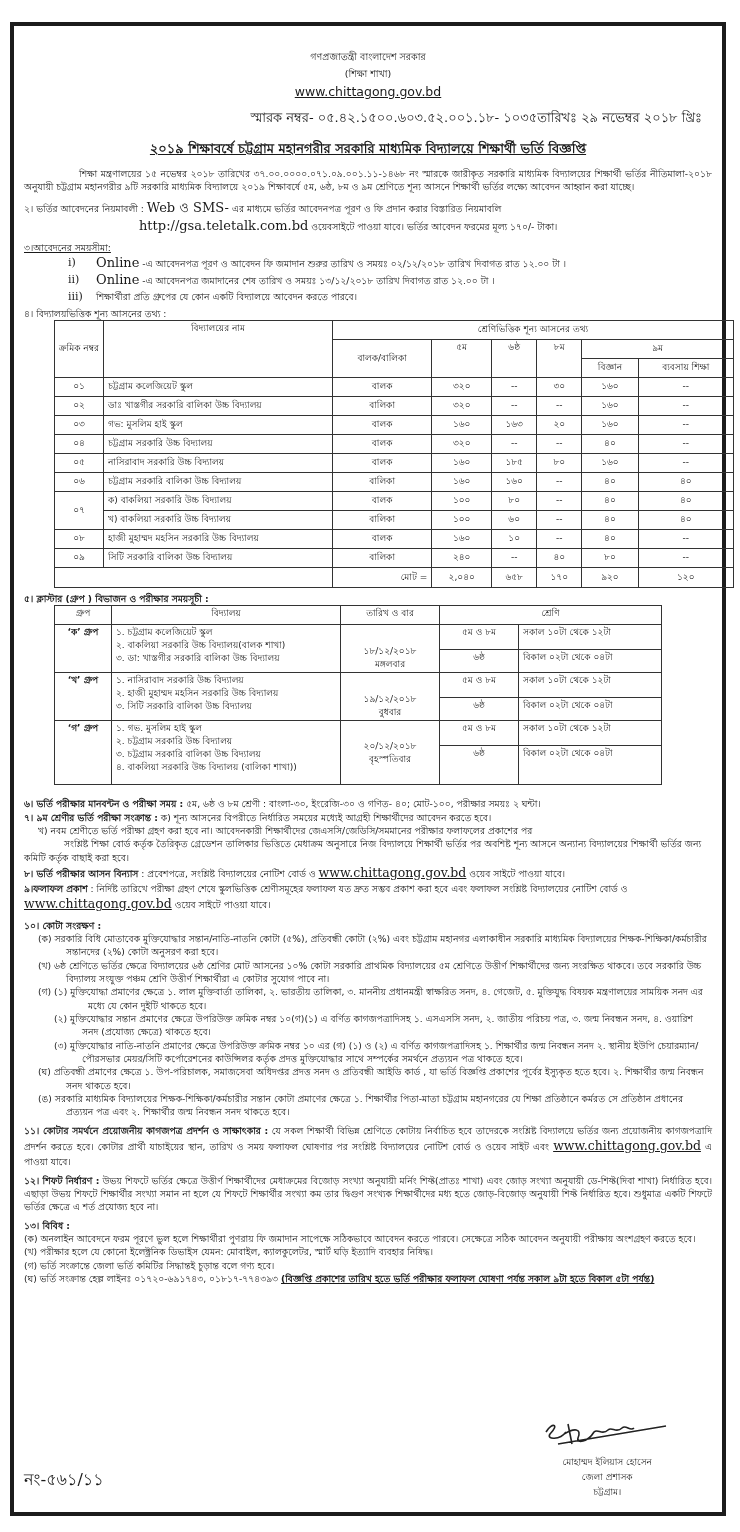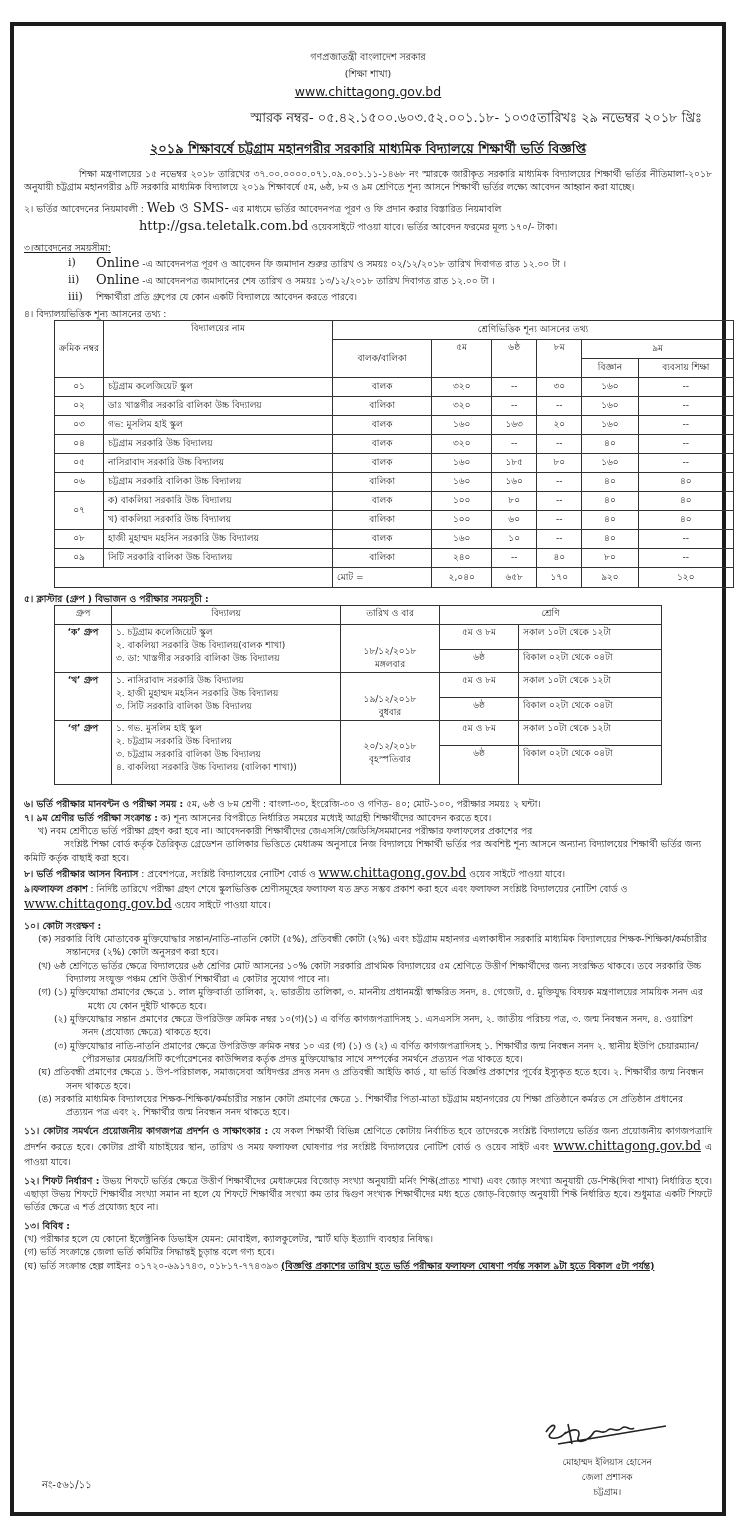--- a/index.html
+++ b/index.html
@@ -27,21 +27,21 @@
   .seat-table td.name { text-align: left; }
   .cluster-table { margin-left: 30px; width: 608px; }
   .cluster-table td { vertical-align: top; }
   .bold { font-weight: bold; }
   .u { text-decoration: underline; }
   .sub { margin-left: 14px; }
   .sub2 { margin-left: 30px; }
   .hang { padding-left: 28px; text-indent: -28px; }
   .sig { position: absolute; right: 70px; bottom: 12px; text-align: center; font-size: 9px; line-height: 15px; }
   .sig-mark { position: absolute; right: 54px; bottom: 58px; width: 130px; height: 40px; }
-  .ref { position: absolute; left: 28px; bottom: 18px; font-size: 10px; }
+  .ref { position: absolute; left: 10px; bottom: 18px; font-size: 16px; }
 </style>
 </head>
 <body>
 
 <div class="page">
   <div class="inner">
     <div style="height:12px"></div>
     <div class="hdr-line">গণপ্রজাতন্ত্রী বাংলাদেশ সরকার</div>
     <div class="hdr-line">(শিক্ষা শাখা)</div>
     <div class="site">www.chittagong.gov.bd</div>
@@ -194,21 +194,21 @@
             <td class="name">সিটি সরকারি বালিকা উচ্চ বিদ্যালয়</td>
             <td>বালিকা</td>
             <td>২৪০</td>
             <td>--</td>
             <td>৪০</td>
             <td>৮০</td>
             <td>--</td>
           </tr>
       <tr style="height:20px">
         <td colspan="2"></td>
-        <td style="text-align:left">মোট =</td>
+        <td style="text-align:right">মোট =</td>
         <td>২,০৪০</td>
         <td>৬৫৮</td>
         <td>১৭০</td>
         <td>৯২০</td>
         <td>১২০</td>
       </tr>
     </tbody>
       </table>
 
     <div style="margin-top:4px;font-weight:bold">৫।  ক্লাস্টার (গ্রুপ ) বিভাজন ও পরীক্ষার সময়সূচী :</div>
@@ -292,20 +292,21 @@
     <p class="sub2 hang">(২) মুক্তিযোদ্ধার সন্তান প্রমাণের ক্ষেত্রে উপরিউক্ত ক্রমিক নম্বর ১০(গ)(১) এ বর্ণিত কাগজপত্রাদিসহ  ১. এসএসসি সনদ, ২. জাতীয় পরিচয় পত্র, ৩. জন্ম নিবন্ধন সনদ, ৪. ওয়ারিশ সনদ (প্রযোজ্য ক্ষেত্রে) থাকতে হবে।</p>
     <p class="sub2 hang">(৩) মুক্তিযোদ্ধার নাতি-নাতনি প্রমাণের ক্ষেত্রে উপরিউক্ত ক্রমিক নম্বর ১০ এর (গ) (১) ও (২) এ বর্ণিত কাগজপত্রাদিসহ ১. শিক্ষার্থীর জন্ম নিবন্ধন সনদ ২. স্থানীয় ইউপি চেয়ারম্যান/পৌরসভার মেয়র/সিটি কর্পোরেশনের কাউন্সিলর কর্তৃক প্রদত্ত  মুক্তিযোদ্ধার সাথে সম্পর্কের সমর্থনে প্রত্যয়ন পত্র থাকতে হবে।</p>
     <p class="sub hang">(ঘ)  প্রতিবন্ধী প্রমাণের ক্ষেত্রে ১. উপ-পরিচালক, সমাজসেবা অধিদপ্তর প্রদত্ত সনদ ও প্রতিবন্ধী আইডি কার্ড , যা ভর্তি বিজ্ঞপ্তি প্রকাশের পূর্বের ইস্যুকৃত হতে হবে।  ২. শিক্ষার্থীর জন্ম নিবন্ধন সনদ থাকতে হবে।</p>
     <p class="sub hang">(ঙ) সরকারি মাধ্যমিক বিদ্যালয়ের শিক্ষক-শিক্ষিকা/কর্মচারীর সন্তান কোটা প্রমাণের ক্ষেত্রে ১. শিক্ষার্থীর পিতা-মাতা চট্টগ্রাম মহানগরের যে শিক্ষা প্রতিষ্ঠানে কর্মরত সে প্রতিষ্ঠান প্রধানের প্রত্যয়ন পত্র এবং ২. শিক্ষার্থীর জন্ম নিবন্ধন সনদ থাকতে হবে।</p>
 
     <p class="para"><span class="bold">১১।  কোটার সমর্থনে প্রয়োজনীয় কাগজপত্র প্রদর্শন ও সাক্ষাৎকার :</span><span>  যে সকল শিক্ষার্থী বিভিন্ন শ্রেণিতে কোটায় নির্বাচিত হবে তাদেরকে সংশ্লিষ্ট বিদ্যালয়ে ভর্তির জন্য প্রয়োজনীয় কাগজপত্রাদি প্রদর্শন করতে হবে। কোটার প্রার্থী যাচাইয়ের স্থান, তারিখ ও সময় ফলাফল ঘোষণার পর সংশ্লিষ্ট বিদ্যালয়ের নোটিশ বোর্ড ও ওয়েব সাইট এবং </span><span class="link">www.chittagong.gov.bd</span><span> এ পাওয়া যাবে।</span></p>
 
     <p class="para"><span class="bold">১২। শিফট নির্ধারণ :</span><span>  উভয় শিফটে ভর্তির ক্ষেত্রে উত্তীর্ণ শিক্ষার্থীদের মেধাক্রমের বিজোড় সংখ্যা অনুযায়ী মর্নিং শিফ্ট(প্রাতঃ শাখা) এবং জোড় সংখ্যা অনুযায়ী ডে-শিফ্ট(দিবা শাখা) নির্ধারিত হবে। এছাড়া উভয় শিফটে শিক্ষার্থীর সংখ্যা সমান না হলে যে শিফটে শিক্ষার্থীর সংখ্যা কম তার দ্বিগুণ সংখ্যক শিক্ষার্থীদের মধ্য হতে জোড়-বিজোড় অনুযায়ী শিফ্ট নির্ধারিত হবে। শুধুমাত্র একটি শিফটে  ভর্তির ক্ষেত্রে এ শর্ত প্রযোজ্য হবে না।</span></p>
 
     <p class="para bold">১৩। বিবিধ :</p>
+    <p class="hang">(ক) অনলাইন আবেদনে ফরম পূরণে ভুল হলে শিক্ষার্থীরা পুণরায় ফি জমাদান সাপেক্ষে সঠিকভাবে আবেদন করতে পারবে। সেক্ষেত্রে সঠিক আবেদন অনুযায়ী পরীক্ষায় অংশগ্রহণ করতে হবে।</p>
     <p class="hang">(খ)  পরীক্ষার হলে যে কোনো ইলেক্ট্রনিক ডিভাইস যেমন: মোবাইল, ক্যালকুলেটর, স্মার্ট ঘড়ি ইত্যাদি ব্যবহার নিষিদ্ধ।</p>
     <p class="hang">(গ)  ভর্তি সংক্রান্তে জেলা ভর্তি কমিটির সিদ্ধান্তই চুড়ান্ত বলে গণ্য হবে।</p>
     <p class="hang"><span>(ঘ) ভর্তি সংক্রান্ত হেল্প লাইনঃ  ০১৭২০-৬৯১৭৪৩, ০১৮১৭-৭৭৪৩৯৩ </span><span class="bold u">(বিজ্ঞপ্তি প্রকাশের তারিখ হতে ভর্তি পরীক্ষার ফলাফল ঘোষণা পর্যন্ত সকাল ৯টা হতে বিকাল ৫টা পর্যন্ত)</span></p>
   </div>
 
   <svg class="sig-mark" viewBox="0 0 130 40">
     <path d="M8 18 C14 8, 22 10, 12 20 C8 26, 22 26, 28 18 M30 10 L34 30 M26 20 C36 14, 44 14, 40 24 C38 30, 50 28, 56 18 C60 14, 64 22, 70 16 C74 12, 78 20, 84 14 C88 10, 92 18, 96 14 M20 30 L128 12" stroke="#222" stroke-width="1.6" fill="none"></path>
   </svg>
   <div class="sig">
     <div>মোহাম্মদ ইলিয়াস হোসেন</div>

